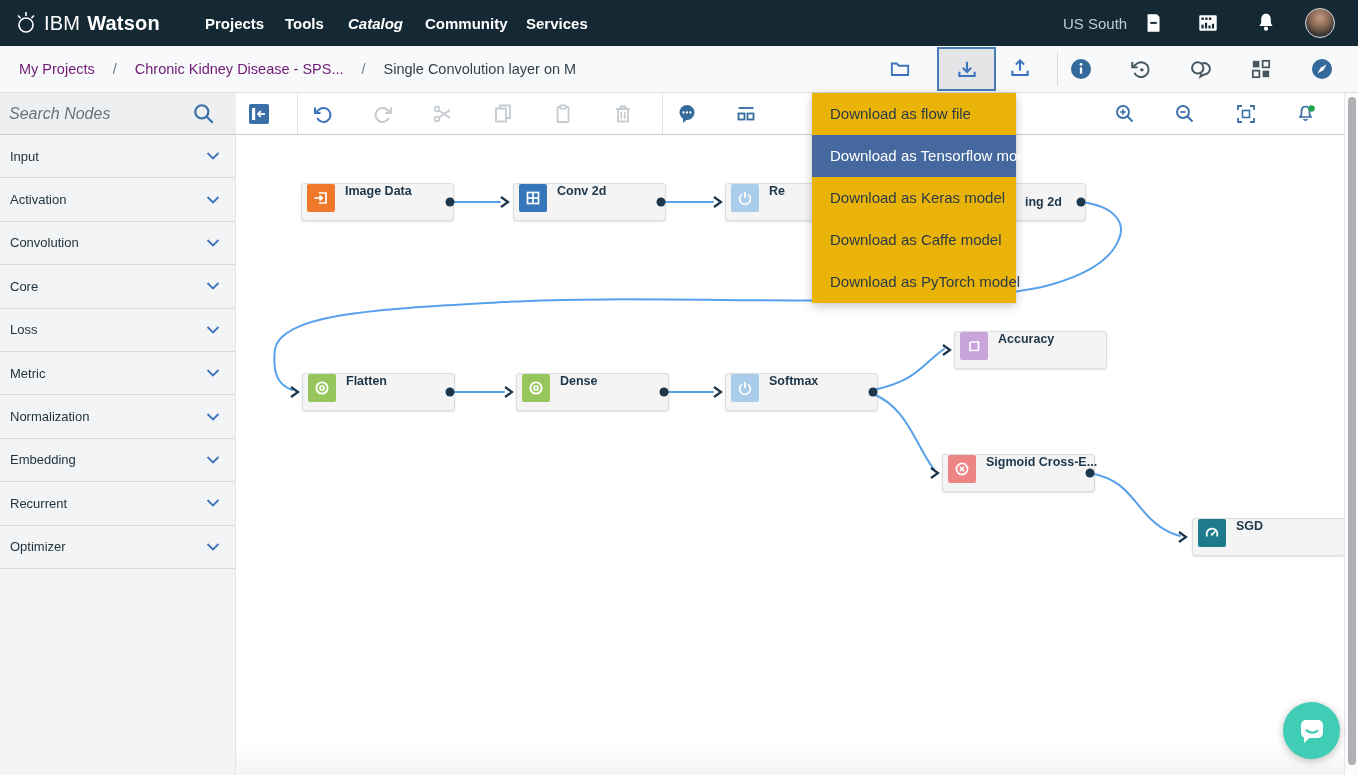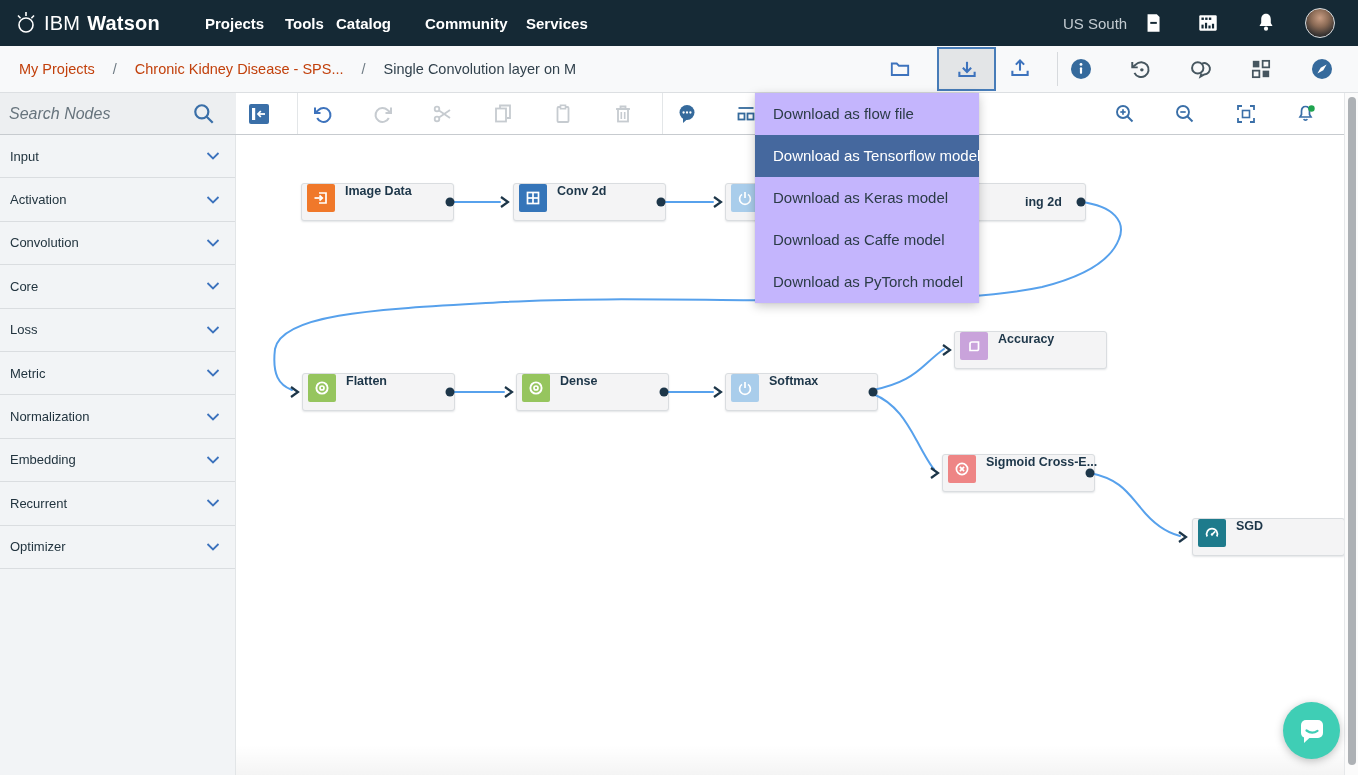--- a/index.html
+++ b/index.html
@@ -16,21 +16,21 @@
   .navlink { position:absolute; top:0; height:46px; display:flex; align-items:center; color:#fff; font-size:15px; font-weight:700; cursor:pointer; }
   #topnav .region { position:absolute; left:1063px; top:0; height:46px; display:flex; align-items:center; color:#c4ccd2; font-size:15px; }
   .navicon { position:absolute; top:11px; width:24px; height:24px; cursor:pointer; }
   #avatar { position:absolute; left:1305px; top:8px; width:30px; height:30px; border-radius:50%;
             background:radial-gradient(circle at 50% 32%, #c99d83 0%, #8a6a55 38%, #3a3533 72%, #23272b 100%);
             border:1.5px solid #d8dcdf; cursor:pointer; }
 
   
   #crumbbar { position:absolute; left:0; top:46px; width:1358px; height:47px; background:#f8f9fa; border-bottom:1px solid #dcdfe2; z-index:60; }
   #crumbs { position:absolute; left:19px; top:0; height:46px; display:flex; align-items:center; gap:18px; font-size:14.5px; }
-  #crumbs .crumb { color:#c2410c; cursor:pointer; }
+  #crumbs .crumb { color:#701a75; cursor:pointer; }
   #crumbs .sep { color:#6f7b84; }
   #crumbs .current { color:#32424d; }
   .crumb-action { position:absolute; top:11px; width:24px; height:24px; cursor:pointer; }
   #dl-button { position:absolute; left:937px; top:1px; width:59px; height:44px; background:#e3e5e7; border:2px solid #477cb8; cursor:pointer; }
   #dl-button svg { position:absolute; left:16px; top:9px; }
   .vsep-b { position:absolute; top:6px; width:1px; height:34px; background:#d7dadd; }
 
   
   #toolbar { position:absolute; left:0; top:93px; width:1358px; height:42px; background:#fff; border-bottom:1px solid #c7cbcf; z-index:40; }
   #searchbox { position:absolute; left:0; top:0; width:236px; height:41px; background:#edeff1; }
@@ -51,21 +51,21 @@
   #canvas::after { content:""; position:absolute; left:0; bottom:0; width:100%; height:30px; background:linear-gradient(rgba(0,0,0,0), rgba(0,0,0,0.045)); pointer-events:none; }
   #edges { position:absolute; left:0; top:0; z-index:8; pointer-events:none; }
   .node { position:absolute; width:153px; height:38px; background:#f4f4f5; border:1px solid #dadde0; border-radius:3px; box-shadow:0 1px 2px rgba(31,45,61,.13); display:flex; cursor:pointer; z-index:6; }
   .nicon { width:28px; height:28px; border-radius:2px; margin-left:5px; display:flex; align-items:center; justify-content:center; flex:0 0 auto; }
   .nlabel { margin-left:10px; font-size:12.5px; font-weight:700; color:#1d3649; white-space:nowrap; }
   .nlabel-off { position:absolute; left:63px; top:50%; transform:translateY(-50%); font-size:12.5px; font-weight:700; color:#1d3649;padding-left:28px; }
   .ic-orange { background:#f0782a; } .ic-blue { background:#3575b9; } .ic-lblue { background:#a9cdeb; }
   .ic-green { background:#96c55e; } .ic-purple { background:#c9a3db; } .ic-red { background:#ee8585; } .ic-teal { background:#1e7b8c; }
 
   
-  #dlmenu { position:absolute; left:755px; top:93px; width:224px; background:#c4b5fd; box-shadow:0 3px 10px rgba(0,0,0,.22), 0 0 1px rgba(0,0,0,.15); z-index:65; }
+  #dlmenu { position:absolute; left:812px; top:93px; width:204px; background:#eab308; box-shadow:0 3px 10px rgba(0,0,0,.22), 0 0 1px rgba(0,0,0,.15); z-index:65; }
   .menu-item { height:42px; line-height:42px; padding-left:18px; font-size:15px; color:#2b3b47; cursor:pointer; white-space:nowrap; }
   .menu-item.selected { background:#45689e; color:#fff; }
 
   
   #chatbtn { position:absolute; left:1283px; top:702px; width:57px; height:57px; border-radius:50%; background:#3fceb5; box-shadow:0 2px 8px rgba(0,0,0,.25); display:flex; align-items:center; justify-content:center; cursor:pointer; z-index:80; }
   #scrollbar { position:absolute; left:1344px; top:93px; width:14px; height:682px; background:#fbfbfb; border-left:1px solid #e6e8ea; z-index:75; }
   #scrollthumb { position:absolute; left:3px; top:4px; width:8px; height:668px; border-radius:4px; background:#adb1b5; cursor:pointer; }
 </style>
 </head>
 <body>
@@ -78,21 +78,21 @@
       <line x1="6" y1="6.5" x2="8.6" y2="9.2" stroke="#fff" stroke-width="1.6"></line>
       <line x1="22" y1="6.5" x2="19.4" y2="9.2" stroke="#fff" stroke-width="1.6"></line>
     </svg>
   </span>
   <div class="brand">
     <span class="ibm">IBM</span>
     <span class="watson">Watson</span>
   </div>
   <span class="navlink" style="left:205px;text-align:center;">Projects</span>
   <span class="navlink" style="left:285px;">Tools</span>
-  <span class="navlink" style="left:336px;">Catalog</span>
+  <span class="navlink" style="left:348px;font-style:italic;">Catalog</span>
   <span class="navlink" style="left:425px;">Community</span>
   <span class="navlink" style="left:526px;">Services</span>
   <span class="region">US South</span>
   <span class="navicon" style="left:1141px;">
     <svg width="24" height="24" viewBox="0 0 22 22">
       <path d="M6 3 h8.5 l2.5 2.5 V19 H6 Z" fill="#fff"></path>
       <rect x="8.5" y="10" width="6" height="1.8" fill="#152935"></rect>
     </svg>
   </span>
   <span class="navicon" style="left:1196px;">

